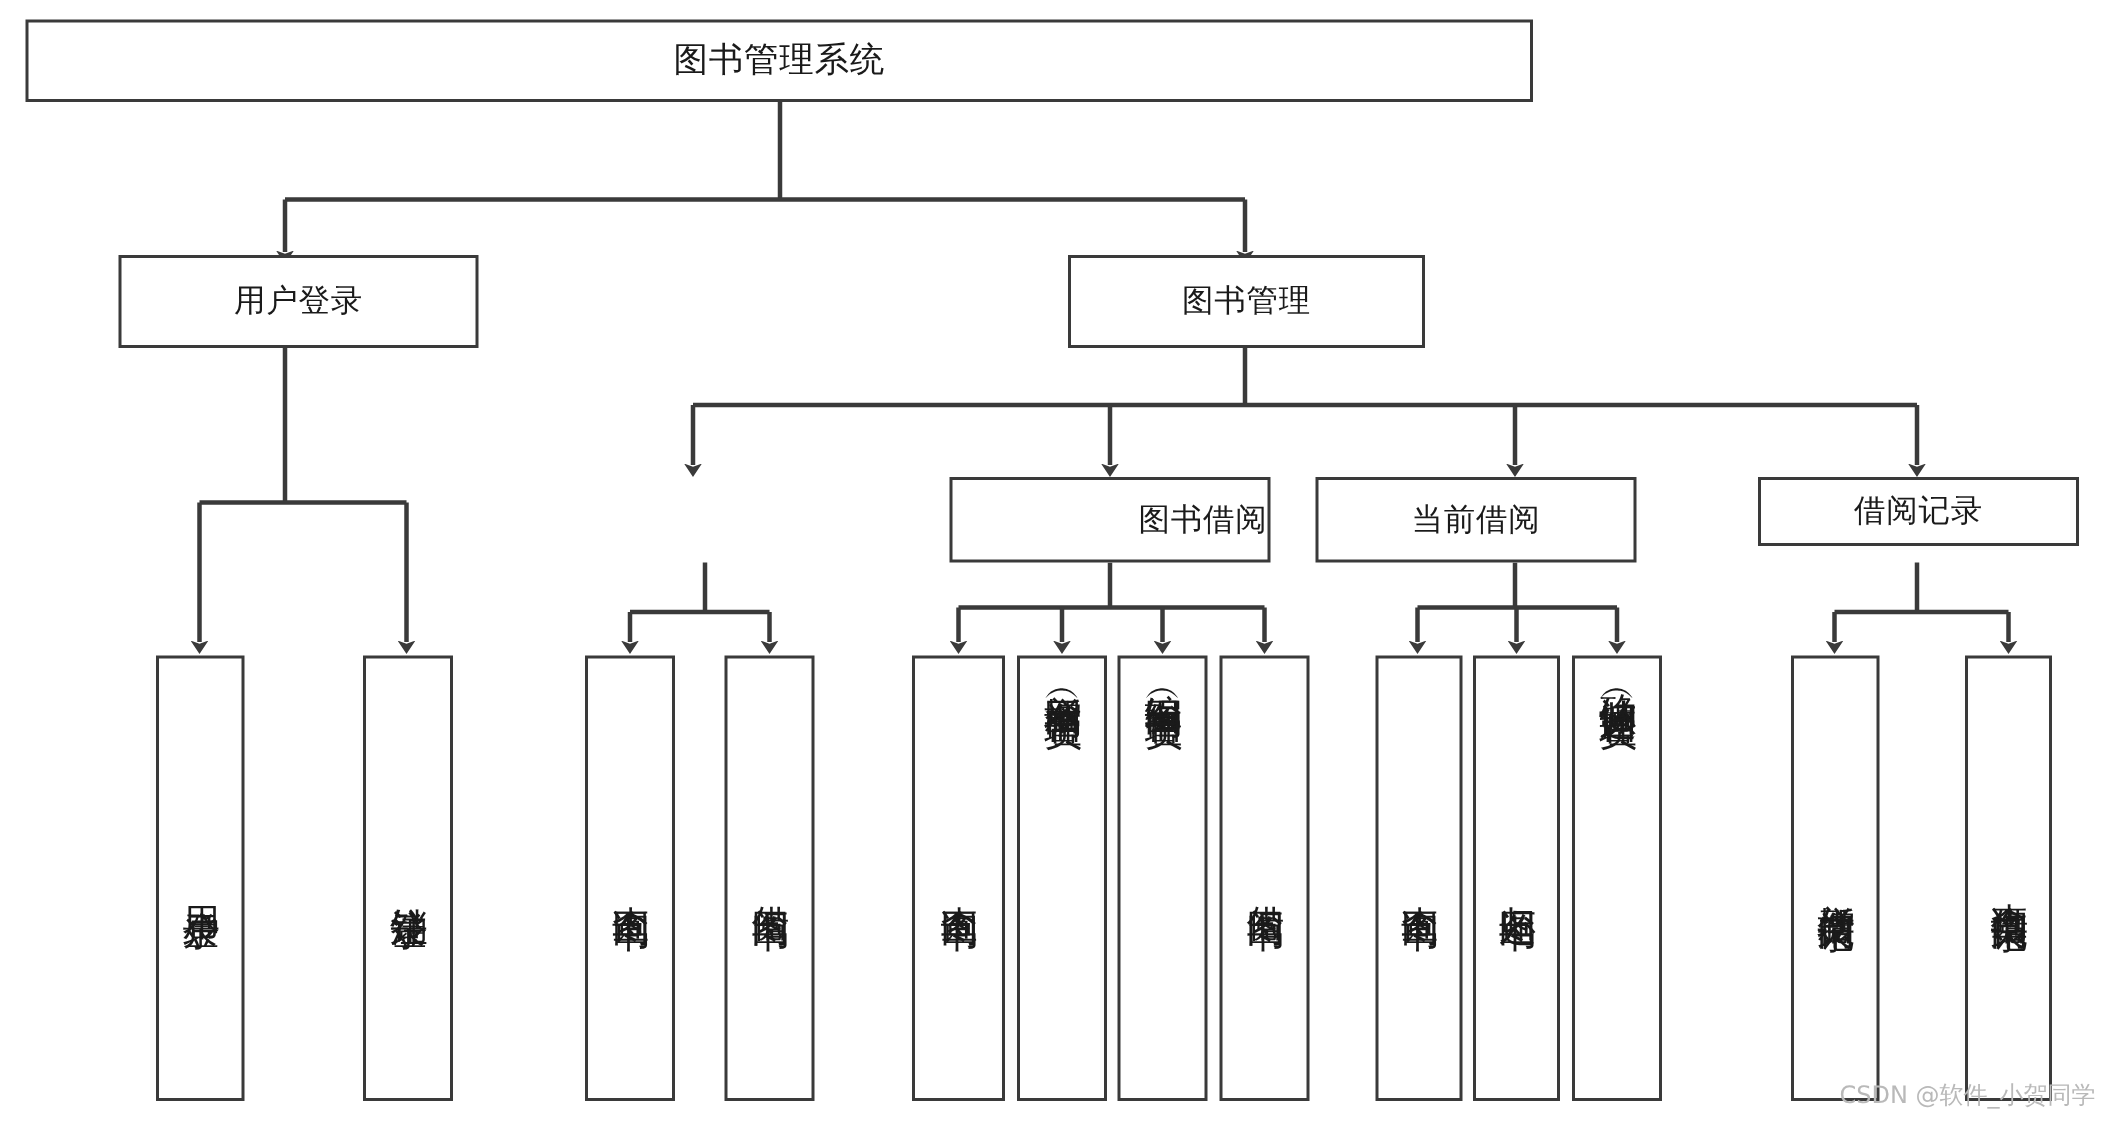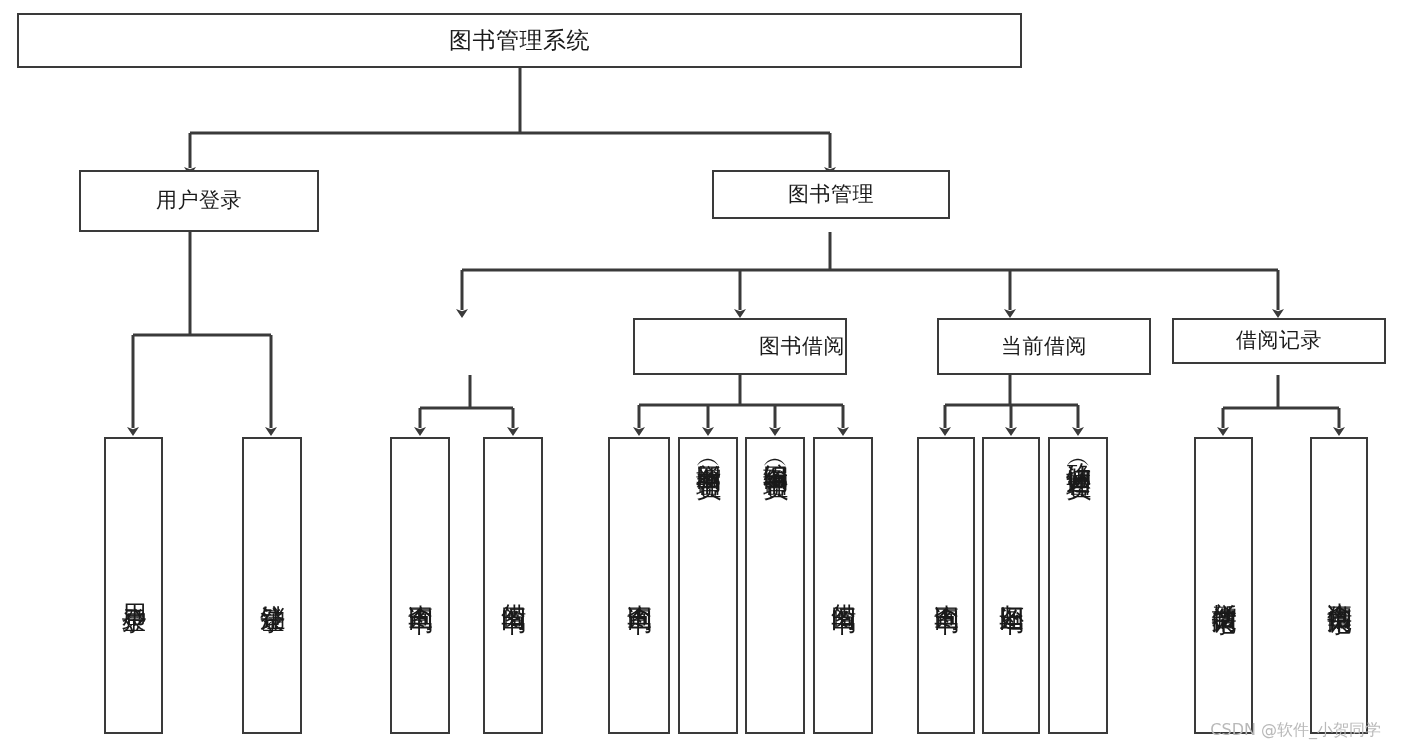--- a/index.html
+++ b/index.html
@@ -59,21 +59,21 @@
   .node.vert .label {
     writing-mode: vertical-rl;
     text-orientation: upright;
     font-size: 25px;
     line-height: 1.05;
     letter-spacing: 2px;
     white-space: nowrap;
   }
   #watermark {
     position: absolute;
-    right: 24px;
+    right: 8px;
     bottom: 6px;
     font-size: 16px;
     color: #b9b9b9;
     white-space: nowrap;
     user-select: none;
   }
 </style>
 </head>
 <body>
 
@@ -133,28 +133,28 @@
     </g>
   </svg>
 
   <div class="node horiz root" style="left:17px; top:13px; width:1005px; height:55px;">
     <span class="label">图书管理系统</span>
   </div>
 
   <div class="node horiz" style="left:79px; top:170px; width:240px; height:62px;">
     <span class="label">用户登录</span>
   </div>
-  <div class="node horiz" style="left:712px; top:170px; width:238px; height:49px;">
+  <div class="node horiz" style="left:712px; top:170px; width:238px; height:62px;">
     <span class="label">图书管理</span>
   </div>
 
   <div class="node horiz" style="left:633px; top:318px; width:214px; height:57px;justify-content:flex-end;">
     <span class="label">图书借阅</span>
   </div>
-  <div class="node horiz" style="left:937px; top:318px; width:214px; height:57px;">
+  <div class="node horiz" style="left:877px; top:318px; width:214px; height:57px;">
     <span class="label">当前借阅</span>
   </div>
   <div class="node horiz" style="left:1172px; top:318px; width:214px; height:46px;">
     <span class="label">借阅记录</span>
   </div>
 
   <div class="node vert" style="left:104px; top:437px; width:59px; height:297px; align-items:center;">
     <span class="label">用户登录</span>
   </div>
   <div class="node vert" style="left:242px; top:437px; width:60px; height:297px; align-items:center;">

